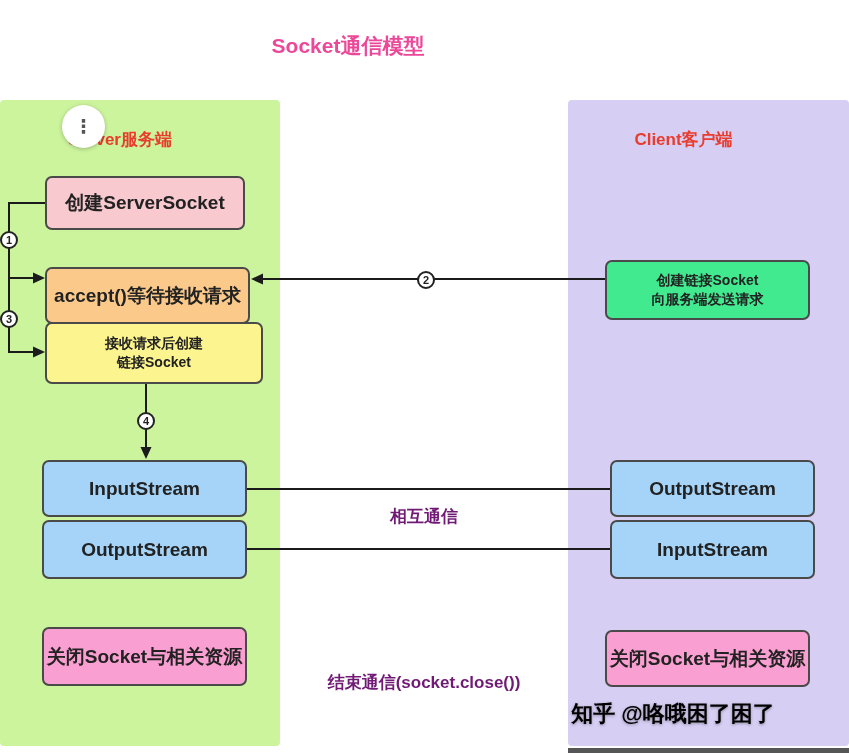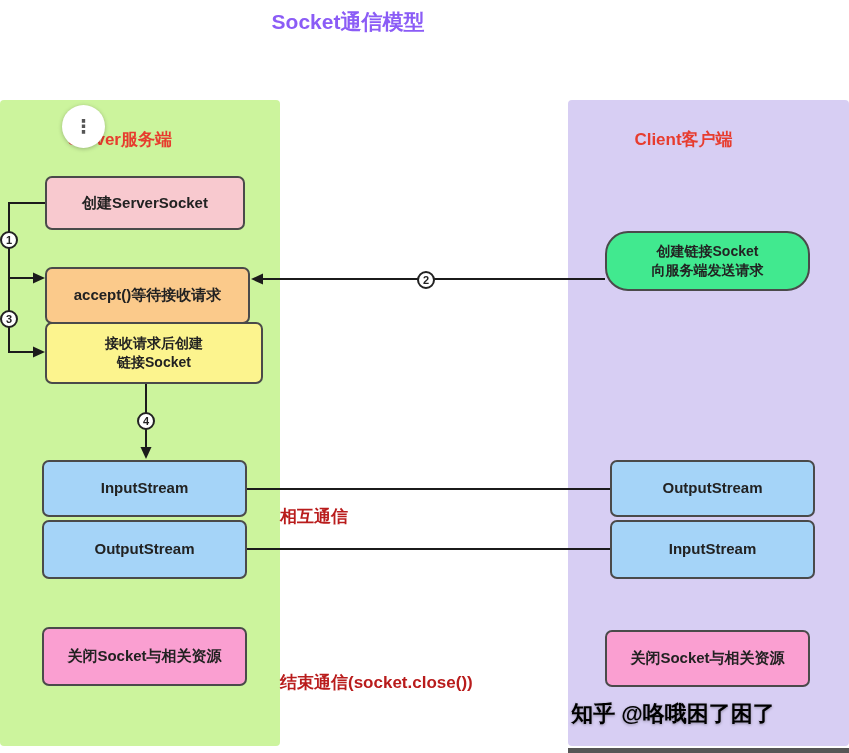--- a/index.html
+++ b/index.html
@@ -2,46 +2,46 @@
 <html><head>
 <meta charset="utf-8">
 <style>
   html,body { margin:0; padding:0; background:#fff; }
   .stage {
     position:relative; width:849px; height:753px; overflow:hidden;
     background:#fff;
     font-family:"Liberation Sans","DejaVu Sans",sans-serif;
   }
   .title {
-    position:absolute; left:0; top:8px; width:696px; text-align:center;
-    color:#8b5cf6; font-size:21px; font-weight:bold;
+    position:absolute; left:0; top:32px; width:696px; text-align:center;
+    color:#ec4899; font-size:21px; font-weight:bold;
   }
   .panel { position:absolute; top:100px; height:646px; border-radius:4px; }
   .server-panel { left:0px;  width:280px; background:#ccf49d; }
   .client-panel { left:568px; width:281px; background:#d7cef3; }
   .panel-title {
     position:absolute; top:128px; color:#e73c2e;
     font-size:17px; font-weight:bold; text-align:center;
   }
   .server-title { left:0px; width:240px; }
   .client-title { left:548px; width:271px; }
 
   .node {
     position:absolute; border:2px solid #4a4a4a; border-radius:7px;
     display:flex; flex-direction:column; align-items:center; justify-content:center;
-    font-weight:bold; font-size:15px; color:#222; text-align:center; line-height:1.35;
+    font-weight:bold; font-size:19px; color:#222; text-align:center; line-height:1.35;
     box-sizing:border-box;
   }
   .srv-create  { left:45px;  top:176px; width:200px; height:54px; background:#f8c9cf; }
   .srv-accept  { left:45px;  top:267px; width:205px; height:57px; background:#fbca8b; }
   .srv-receive { left:45px;  top:322px; width:218px; height:62px; background:#fcf48e; font-size:14px; }
   .srv-input   { left:42px;  top:460px; width:205px; height:57px; background:#a5d4f8; }
   .srv-output  { left:42px;  top:520px; width:205px; height:59px; background:#a5d4f8; }
   .srv-close   { left:42px;  top:627px; width:205px; height:59px; background:#fa9fd1; }
-  .cli-create  { left:605px; top:231px; width:205px; height:60px; background:#41e98f; font-size:14px;border-radius:23px; }
+  .cli-create  { left:605px; top:260px; width:205px; height:60px; background:#41e98f; font-size:14px; }
   .cli-output  { left:610px; top:460px; width:205px; height:57px; background:#a5d4f8; }
   .cli-input   { left:610px; top:520px; width:205px; height:59px; background:#a5d4f8; }
   .cli-close   { left:605px; top:630px; width:205px; height:57px; background:#fa9fd1; }
 
   .connectors { position:absolute; left:0; top:0; width:849px; height:753px; pointer-events:none; }
   .connectors path { stroke:#1b1b1b; stroke-width:2; fill:none; }
   .connectors polygon { fill:#1b1b1b; }
 
   .step-circle {
     position:absolute; width:18px; height:18px; border:2px solid #222;
@@ -49,22 +49,22 @@
     font-size:11px; font-weight:bold;
     display:flex; align-items:center; justify-content:center; box-sizing:border-box;
     z-index:5;
   }
   .step-1 { left:0px;   top:231px; }
   .step-2 { left:417px; top:271px; }
   .step-3 { left:0px;   top:310px; }
   .step-4 { left:137px; top:412px; }
 
   .flow-label {
-    position:absolute; left:280px; width:288px; text-align:left;
-    color:#b91c1c; font-size:17px; font-weight:bold;
+    position:absolute; left:280px; width:288px; text-align:center;
+    color:#701a75; font-size:17px; font-weight:bold;
   }
   .label-mutual { top:505px; }
   .label-end    { top:671px; }
 
   .menu-button {
     position:absolute; left:62px; top:105px; width:43px; height:43px;
     background:#fff; border-radius:50%;
     box-shadow:0 1px 4px rgba(0,0,0,0.25);
     display:flex; align-items:center; justify-content:center;
     color:#555; font-size:19px; font-weight:bold; z-index:6; cursor:pointer;

